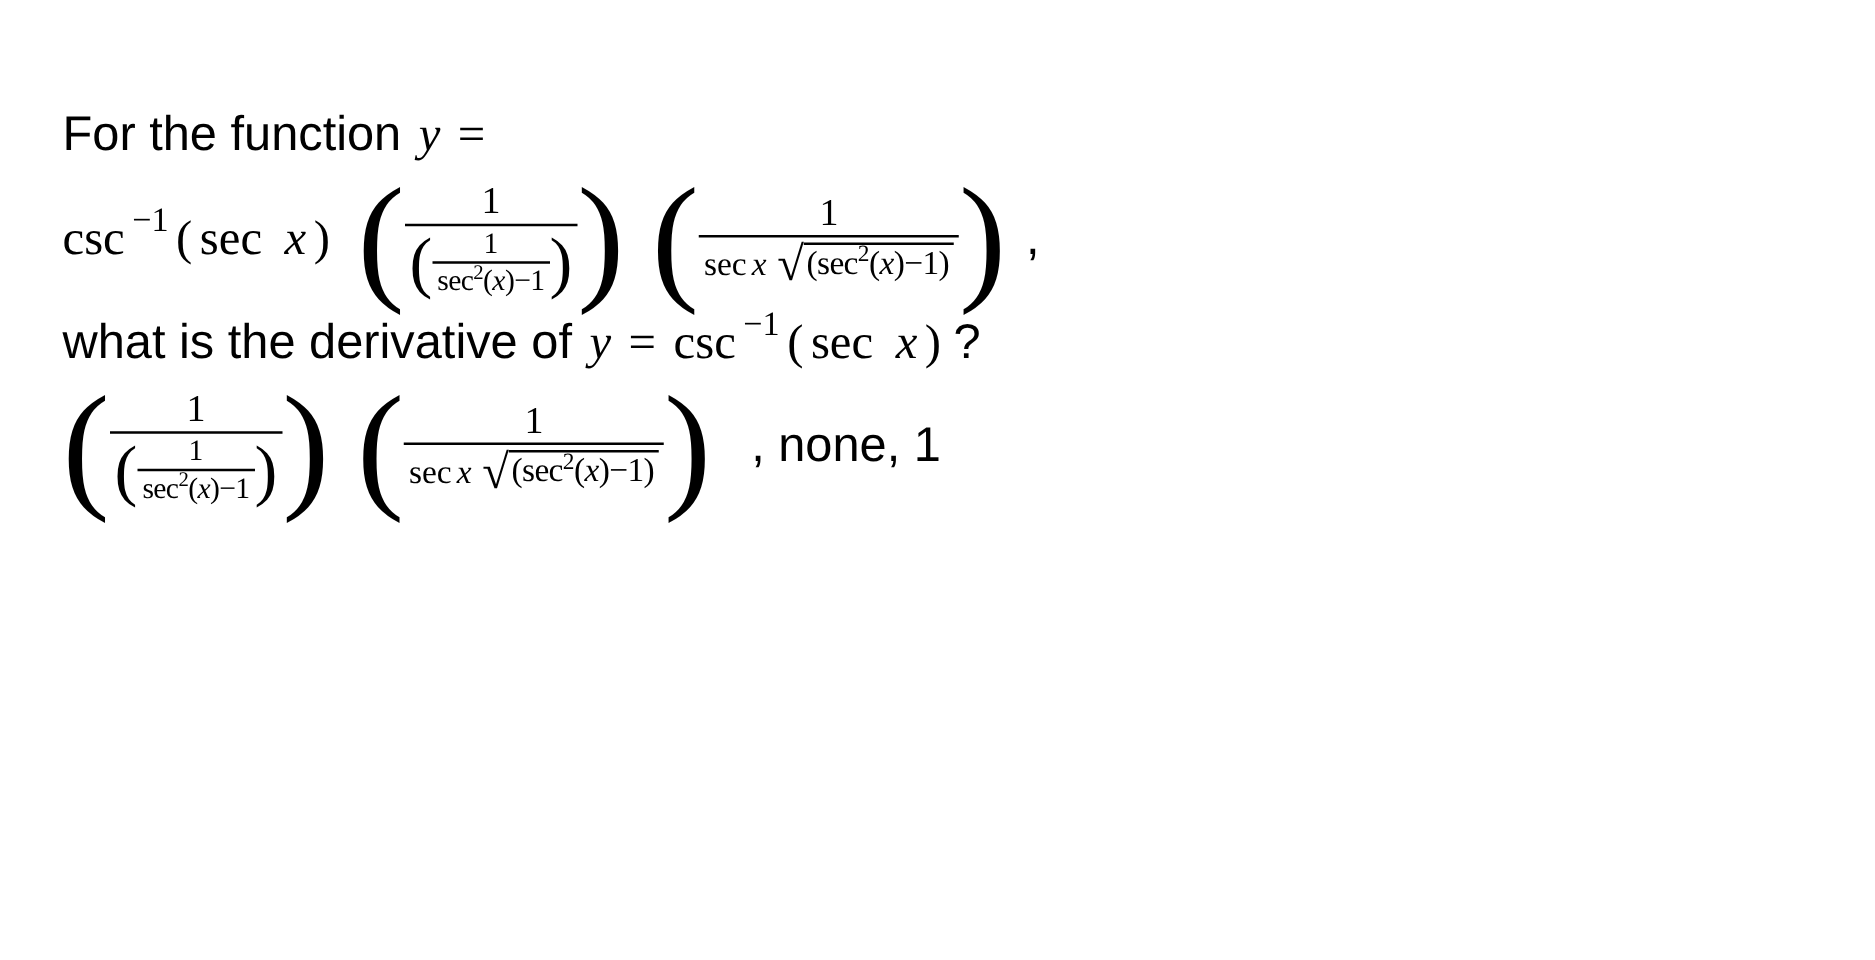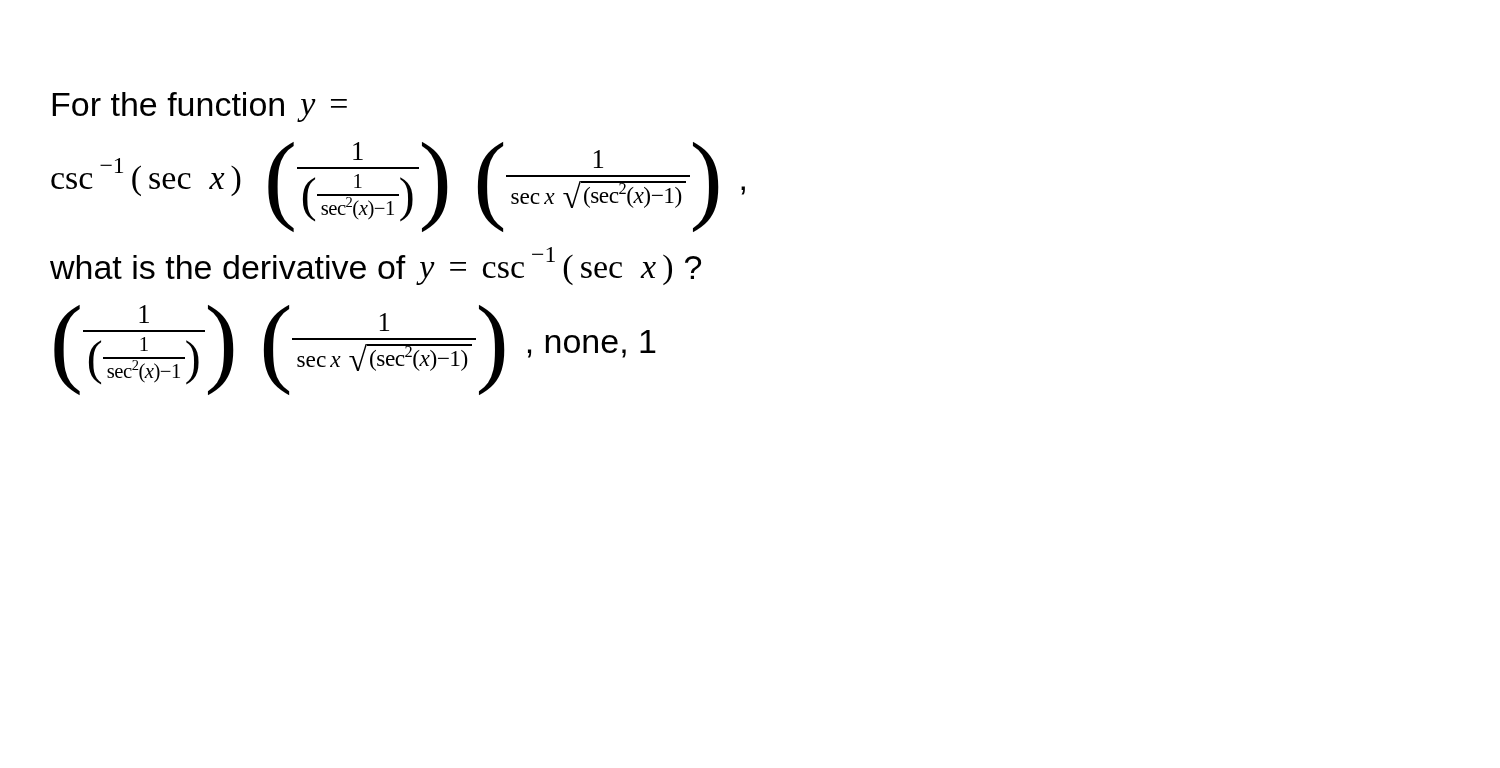--- a/index.html
+++ b/index.html
@@ -6,21 +6,21 @@
     margin: 0;
     padding: 0;
     width: 1500px;
     height: 768px;
     background: #ffffff;
     font-family: Arial, Helvetica, sans-serif;
     color: #000;
   }
   .page {
     padding: 72px 50px 0 50px;
-    font-size: 34px;
+    font-size: 39px;
     line-height: 1.55;
   }
   .mathline {
     display: flex;
     align-items: center;
     flex-wrap: wrap;
     gap: 6px;
     margin: 6px 0;
   }
   .mi { font-style: italic; font-family: "Times New Roman", Times, serif; }
@@ -133,21 +133,21 @@
             </span>
           </span>
         </span>
       </span>
       <span class="bigdelim" style="font-size:2.9em; line-height:0.75;">)</span>
     </span>
 
     <span style="margin-left:10px; align-self:center;">,</span>
   </div>
 
-  <div class="mathline" style="margin-top:22px;">
+  <div class="mathline" style="margin-top:6px;">
     <span>what is the derivative of </span>
     <span class="mi" style="margin-left:8px;">y</span>
     <span class="op" style="margin:0 8px;">=</span>
     <span class="rm">csc</span>
       <span class="sup rm">−1</span>
       <span class="rm">(</span>
       <span class="rm">sec</span>
       <span style="display:inline-block;width:6px;"></span>
       <span class="mi">x</span>
       <span class="rm">)</span>
@@ -192,16 +192,16 @@
             <span class="radical" style="font-size:1.45em; line-height:0.75; position:relative; top:3px;">√</span>
             <span class="vinculum tight" style="position:relative; top:0px;">
               <span class="rm">(</span><span class="rm">sec</span><span class="sup rm">2</span><span class="rm">(</span><span class="mi">x</span><span class="rm">)</span><span class="rm">−1</span><span class="rm">)</span>
             </span>
           </span>
         </span>
       </span>
       <span class="bigdelim" style="font-size:2.9em; line-height:0.75;">)</span>
     </span>
 
-    <span style="margin-left:10px;">, none, 1</span>
+    <span style="margin-left:26px;">, none, 1</span>
   </div>
 
 </div>
 
 </body></html>

